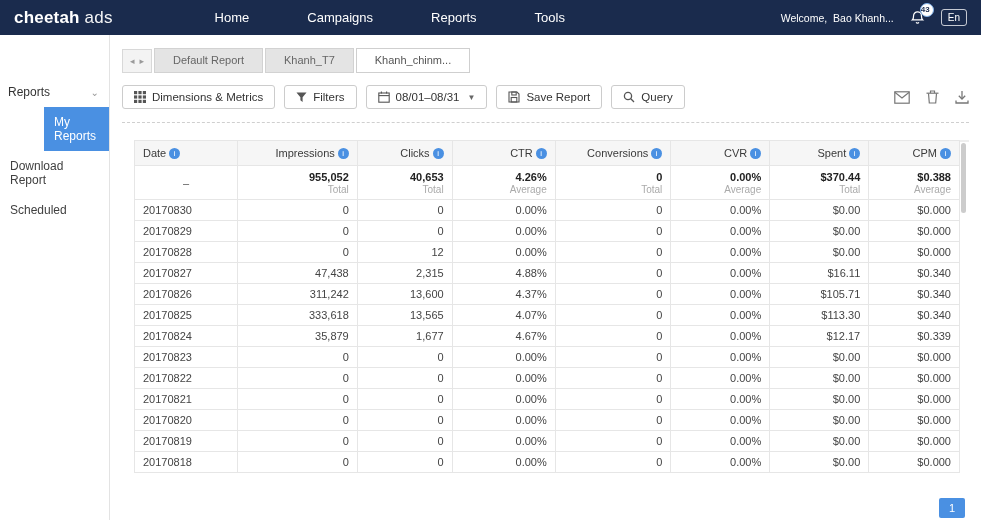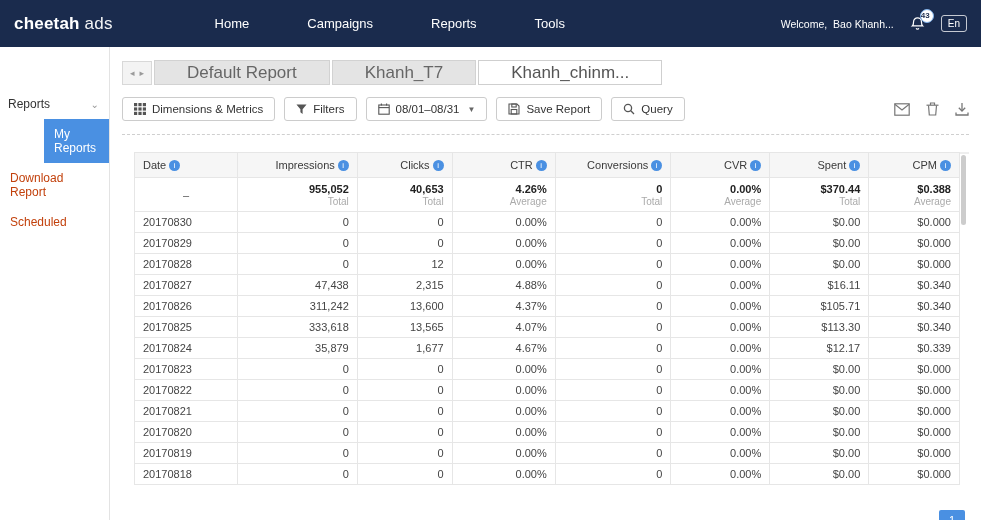--- a/index.html
+++ b/index.html
@@ -1,46 +1,46 @@
 <!DOCTYPE html>
 <html><head>
 <meta charset="utf-8">
 <style>
   * { margin: 0; padding: 0; box-sizing: border-box; }
   html, body { width: 981px; height: 520px; overflow: hidden; }
   body { font-family: "Liberation Sans", sans-serif; background: #fff; color: #333; }
 
   
-  .navbar { height: 47px; background: #1a2b4d; display: flex; align-items: center; padding: 0 14px; color: #fff; }
+  .navbar { height: 35px; background: #1a2b4d; display: flex; align-items: center; padding: 0 14px; color: #fff; }
   .brand { font-size: 17px; color: #fff; letter-spacing: .2px; cursor: pointer; white-space: pre; }
   .brand .b { font-weight: 700; }
   .brand .l { font-weight: 300; opacity: .95; }
   .nav-items { display: flex; margin-left: 62px; gap: 58px; padding-left: 40px; }
   .nav-item { font-size: 13px; color: #fff; cursor: pointer; }
   .nav-right { margin-left: auto; display: flex; align-items: center; gap: 16px; }
   .welcome { font-size: 10.5px; color: #fff; }
   .bell-wrap { position: relative; display: inline-flex; align-items: center; cursor: pointer; }
   .bell-wrap svg { display: block; }
   .badge { position: absolute; top: -7px; right: -9px; background: #fff; color: #1a2b4d; border: 1px solid #7fb0e8; font-size: 8px; line-height: 12px; min-width: 14px; height: 14px; border-radius: 8px; font-weight: 700; }
   .lang-btn { border: 1px solid rgba(255,255,255,.75); border-radius: 3px; font-size: 10px; padding: 2px 6px; color: #fff; cursor: pointer; }
 
   
   .layout { display: flex; height: 489px; }
   .sidebar { width: 110px; background: #fff; border-right: 1px solid #e3e3e3; padding-top: 42px; flex: none; }
   .side-section { display: flex; align-items: center; justify-content: space-between; padding: 8px 10px 8px 8px; font-size: 12px; color: #333; cursor: pointer; }
   .side-section .chev { color: #999; font-size: 10px; }
-  .side-item { font-size: 12px; color: #c2410c; padding: 8px 8px 8px 10px; cursor: pointer; }
+  .side-item { font-size: 12px; color: #404040; padding: 8px 8px 8px 10px; cursor: pointer; }
   .side-item.active { background: #4a90e2; color: #fff; margin-left: 44px; }
 
   .main { flex: 1; position: relative; padding: 0 12px; background: #fff; min-width: 0; }
 
   
   .tabs-row { display: flex; align-items: flex-end; margin-top: 13px; gap: 2px; }
   .tab-arrows { border: 1px solid #d8d8d8; background: #f3f3f3; color: #9a9a9a; font-size: 9px; padding: 5px 7px; display: flex; gap: 5px; cursor: pointer; line-height: 12px; }
-  .tab { background: #e4e4e4; border: 1px solid #d2d2d2; color: #666; font-size: 17px; padding: 5px 32px; cursor: pointer; line-height: 13px; white-space: nowrap; }
+  .tab { background: #e4e4e4; border: 1px solid #d2d2d2; color: #666; font-size: 11px; padding: 5px 18px; cursor: pointer; line-height: 13px; white-space: nowrap; }
   .tab.active { background: #fff; border-color: #cfcfcf; color: #555; text-align: center; }
 
   
   .toolbar { display: flex; align-items: center; margin-top: 12px; gap: 9px; }
   .tbtn { display: inline-flex; align-items: center; gap: 6px; background: #fff; border: 1px solid #ccc; border-radius: 3px; padding: 5px 11px; font-size: 11.5px; color: #333; cursor: pointer; font-family: inherit; white-space: nowrap; }
   .tbtn svg { color: #555; flex: none; }
   .caret { font-size: 8px; color: #666; margin-left: 2px; }
   .toolbar-right { margin-left: auto; display: flex; align-items: center; gap: 16px; color: #777; }
   .icon-btn { cursor: pointer; display: inline-flex; color: #777; }
 

